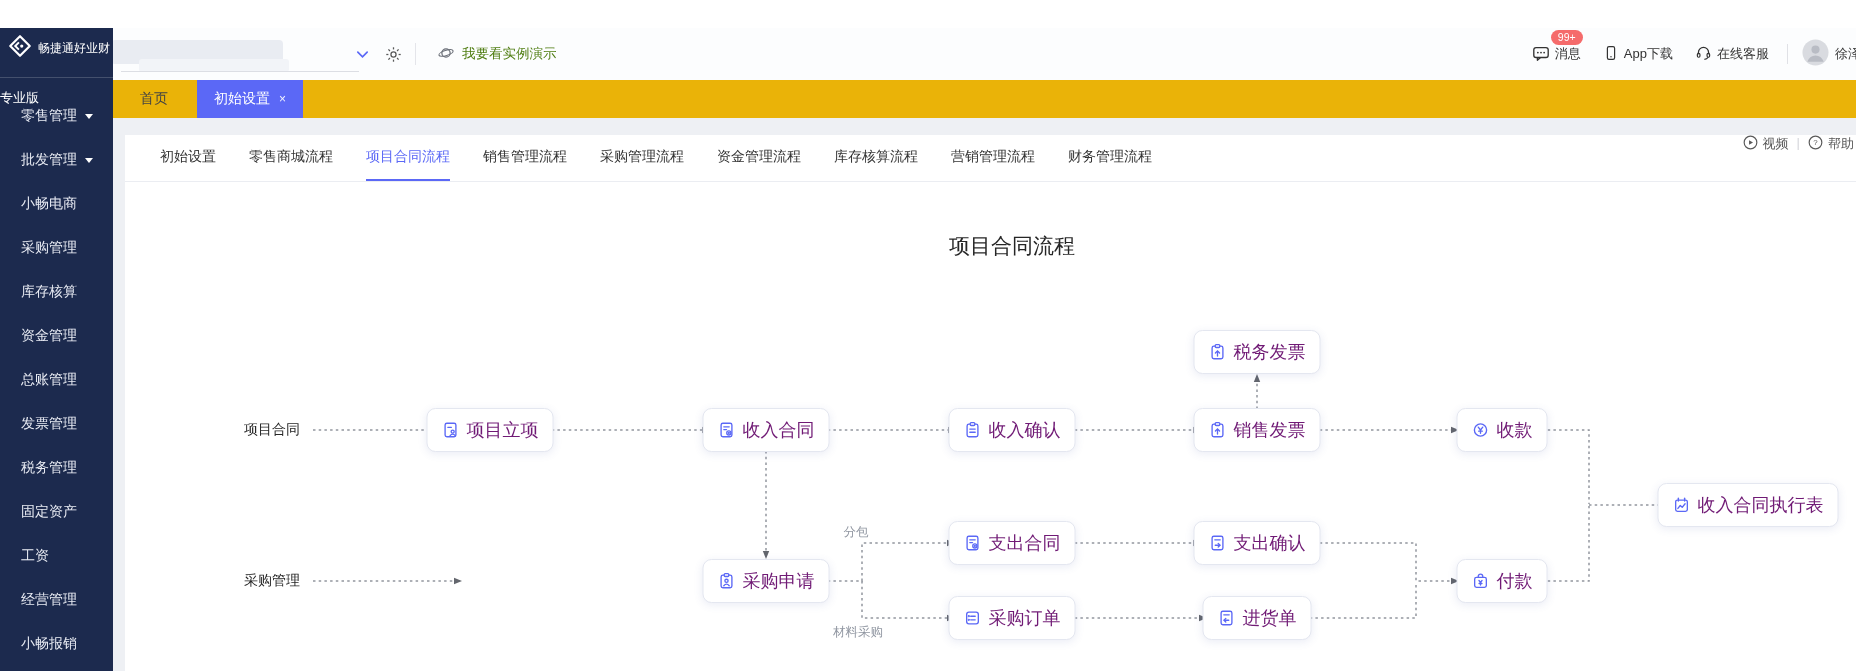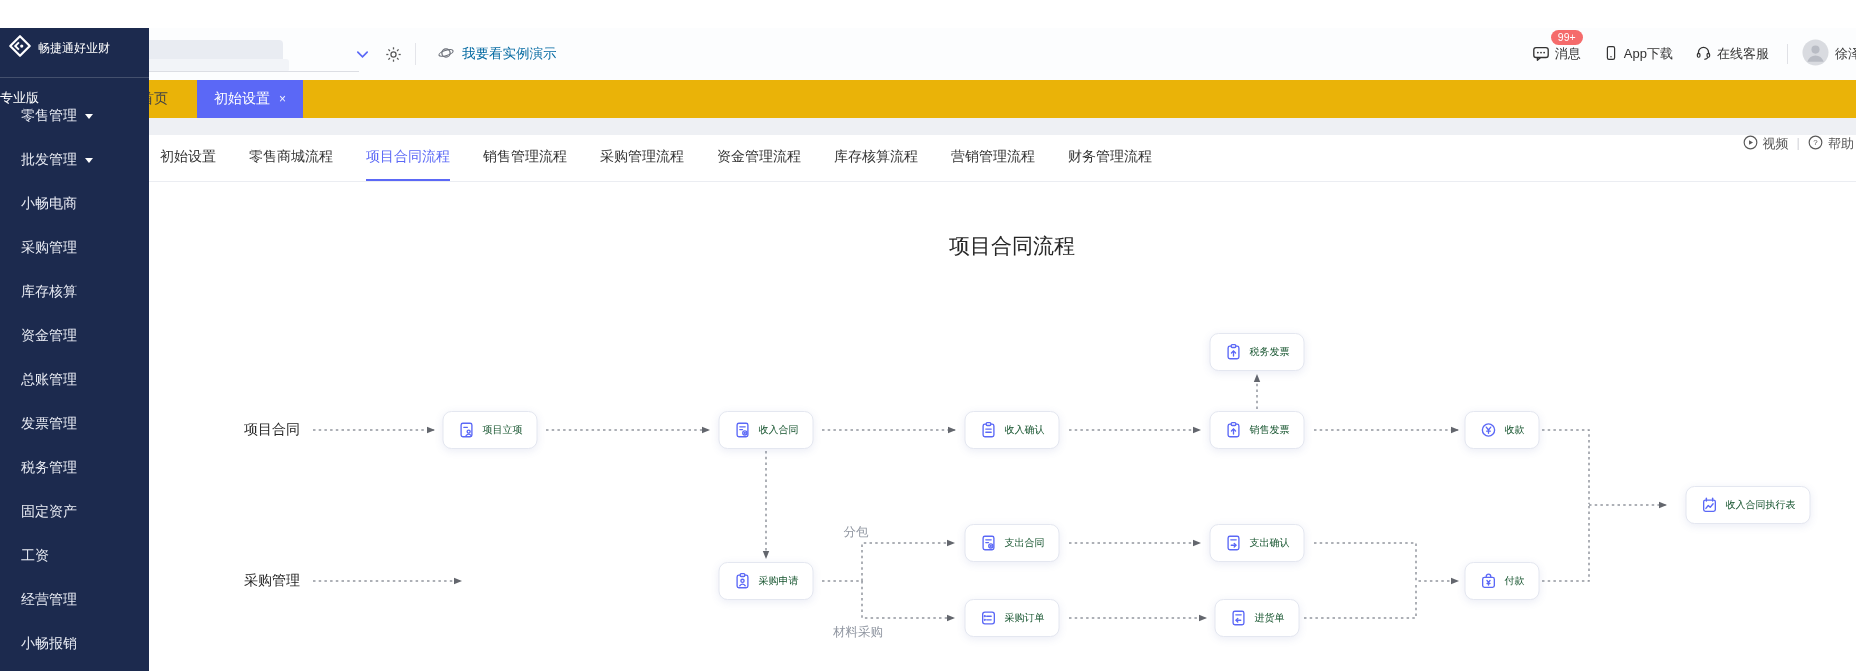--- a/index.html
+++ b/index.html
@@ -1,36 +1,36 @@
 <!DOCTYPE html>
 <html><head>
 <meta charset="utf-8">
 <style>
   html,body{margin:0;padding:0;}
   body{width:1856px;height:671px;background:#fff;overflow:hidden;position:relative;
        font-family:"Liberation Sans","DejaVu Sans",sans-serif;-webkit-font-smoothing:antialiased;}
   
-  .sidebar{position:absolute;left:0;top:28px;width:113px;bottom:0;background:#1c2a4e;z-index:5;padding-left:36px;}
+  .sidebar{position:absolute;left:0;top:28px;width:113px;bottom:0;background:#1c2a4e;z-index:5;}
   .logo-row{position:absolute;top:5px;left:7px;display:flex;align-items:center;gap:5px;}
   .logo-title{color:#fff;font-size:12px;white-space:nowrap;}
   .edition{position:absolute;top:33px;left:0;color:#fff;font-size:13px;margin-top:28px;}
   .sidebar-divider{position:absolute;top:49px;left:0;right:0;height:1px;background:rgba(255,255,255,.18);}
   .side-menu{position:absolute;top:66px;left:0;right:0;}
   .side-item{height:44px;display:flex;align-items:center;padding-left:21px;color:#e9ecf4;font-size:14px;cursor:pointer;}
   .side-caret{width:0;height:0;border-left:4.5px solid transparent;border-right:4.5px solid transparent;border-top:5px solid #fff;margin-left:8px;}
   
   .topbar{position:absolute;left:113px;top:28px;right:0;height:52px;background:#fcfdfe;z-index:4;}
   .redact-1{position:absolute;left:-2px;top:12px;width:172px;height:24px;background:#e9ecf2;border-radius:4px;}
   .redact-2{position:absolute;left:26px;top:31px;width:150px;height:13px;background:#f2f4f8;border-radius:3px;}
   .search-underline{position:absolute;left:8px;top:43px;width:238px;height:1px;background:#dcdee4;}
   .tb-ic{position:absolute;top:0;height:52px;display:flex;align-items:center;cursor:pointer;}
   .tb-chevron{left:242px;}
   .tb-gear{left:272px;}
   .tb-vdiv{position:absolute;left:302px;top:15px;width:1px;height:22px;background:#e4e5ea;}
-  .tb-demo{position:absolute;left:324px;top:0;height:52px;display:flex;align-items:center;gap:7px;color:#0369a1;font-size:13.5px;cursor:pointer;}
+  .tb-demo{position:absolute;left:324px;top:0;height:52px;display:flex;align-items:center;gap:7px;color:#4d7c0f;font-size:13.5px;cursor:pointer;}
   .topbar-right{position:absolute;right:0;top:0;height:52px;display:flex;align-items:center;color:#333;font-size:13px;}
   .tr-group{display:flex;align-items:center;gap:5px;position:relative;cursor:pointer;white-space:nowrap;}
   .badge{position:absolute;top:-14px;left:19px;background:#f56b6b;color:#fff;font-size:10.5px;line-height:15px;padding:0 7px;border-radius:9px;}
   .tr-vdiv{width:1px;height:20px;background:#e0e1e6;margin:0 14px 0 18px;}
   .tr-name{width:21px;overflow:hidden;white-space:nowrap;margin-left:6px;}
   .gap22{margin-left:22px;}
   
   .tabstrip{position:absolute;left:113px;top:80px;right:0;height:38px;background:#eab308;display:flex;align-items:stretch;z-index:4;}
   .wtab{display:flex;align-items:center;font-size:14px;color:#444;padding:0 17px;cursor:pointer;}
   .wtab.first{margin-left:10px;}
@@ -42,21 +42,21 @@
   .navrow{height:47px;border-bottom:1px solid #ebedf2;display:flex;align-items:stretch;padding-left:35px;gap:33px;position:relative;box-sizing:border-box;}
   .navtab{display:flex;align-items:center;font-size:14px;color:#333;cursor:pointer;border-bottom:2px solid transparent;white-space:nowrap;}
   .navtab.active{color:#5b68f6;border-bottom-color:#5b68f6;}
   .nav-right{position:absolute;right:2px;top:0;height:100%;display:flex;align-items:flex-start;gap:5px;color:#595959;font-size:13px;}
   .nav-right .vd{color:#d4d5da;margin:0 3px;}
   
   .flow{position:absolute;left:0;top:47px;right:0;bottom:0;overflow:hidden;}
   .flow-title{position:absolute;left:887px;top:64px;transform:translate(-50%,-50%);font-size:21px;font-weight:500;color:#262626;margin:0;white-space:nowrap;}
   .flow svg.wires{position:absolute;left:0;top:0;}
   .fnode{position:absolute;transform:translate(-50%,-50%);display:flex;align-items:center;gap:7px;
-         background:#fff;border:1px solid #e4e7f0;border-radius:9px;padding:9px 14px;font-size:10px;color:#14532d;
+         background:#fff;border:1px solid #e4e7f0;border-radius:9px;padding:9px 14px;font-size:18px;color:#701a75;
          box-shadow:0 2px 8px rgba(80,95,175,.12);white-space:nowrap;cursor:pointer;z-index:2;}
   .frow-label{position:absolute;transform:translate(-50%,-50%);font-size:14px;font-weight:500;color:#262626;white-space:nowrap;z-index:2;}
   .fedge-label{position:absolute;transform:translate(-50%,-50%);font-size:12.5px;color:#9096a1;white-space:nowrap;z-index:2;}
 </style>
 </head>
 <body>
 
 <aside class="sidebar">
   <div class="logo-row">
     <span>

